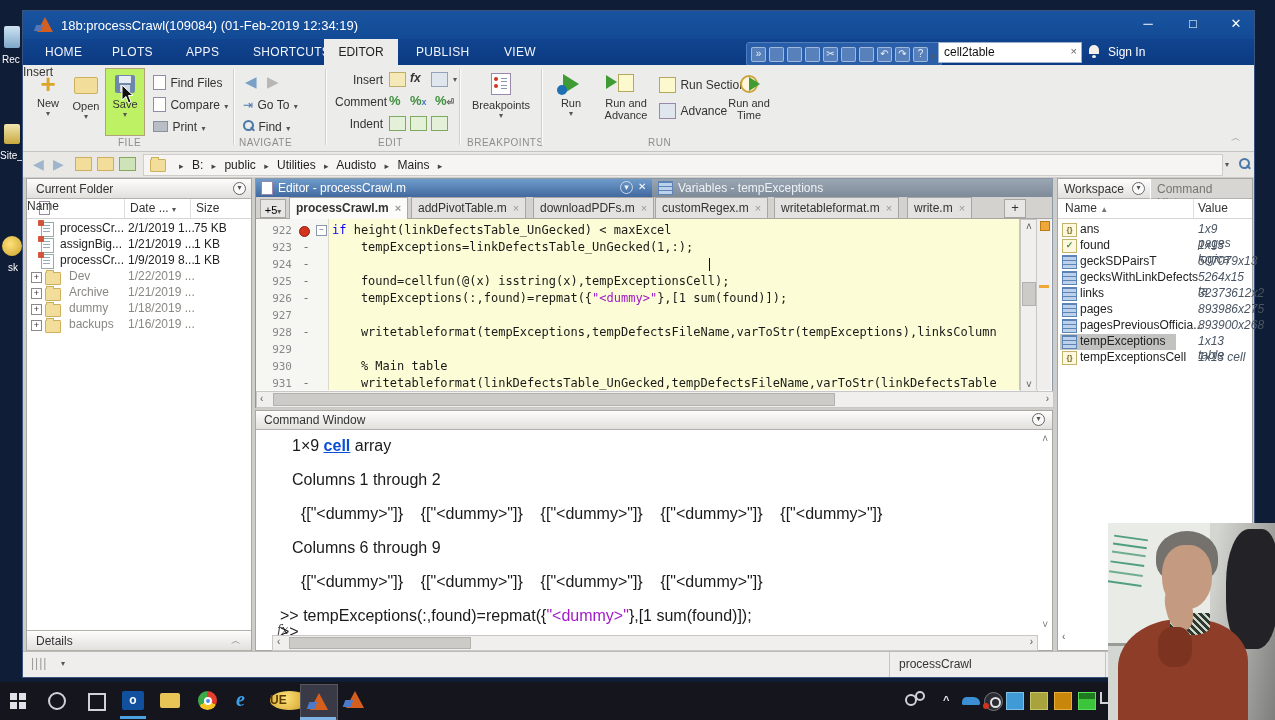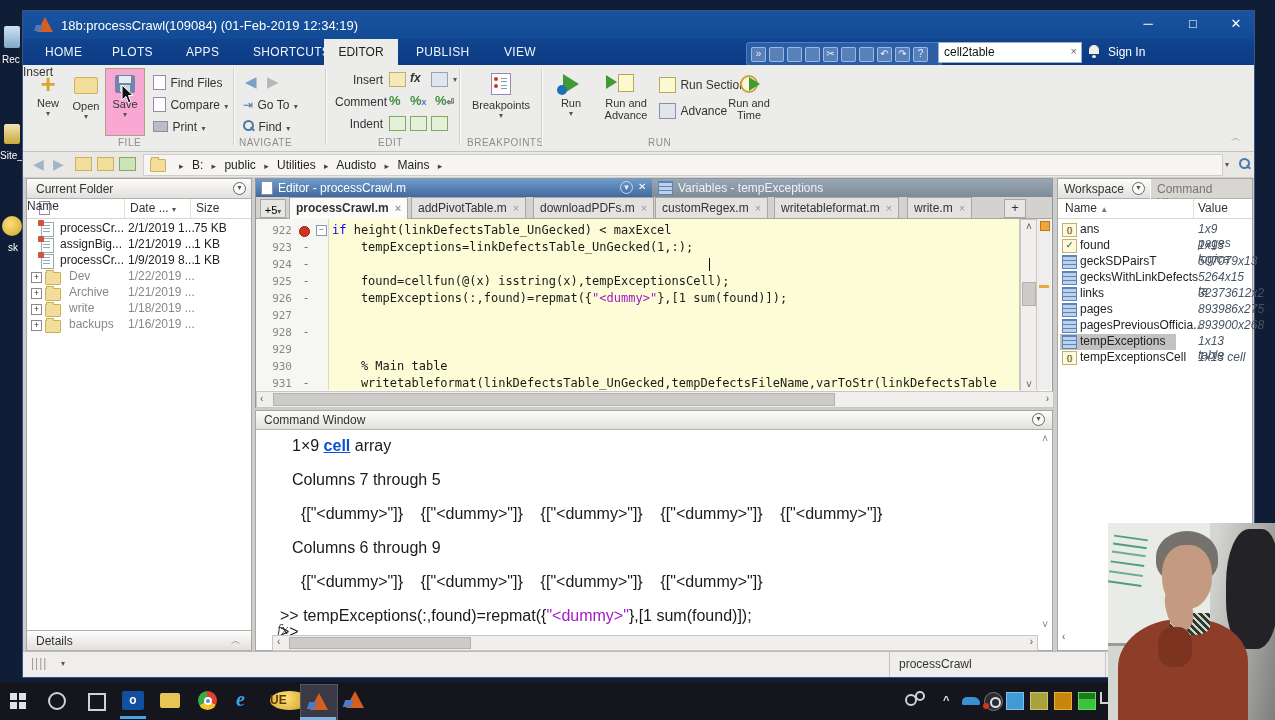--- a/index.html
+++ b/index.html
@@ -53,21 +53,21 @@
 <body>
 
 <div class="abs" style="left:0;top:26px;width:24px;height:46px">
   <div class="abs" style="left:4px;top:0;width:16px;height:22px;background:linear-gradient(#cfe3f2,#7fa8c9);border-radius:2px"></div>
   <div class="abs white t10" style="left:2px;top:28px">Rec</div>
 </div>
 <div class="abs" style="left:0;top:124px;width:24px;height:48px">
   <div class="abs" style="left:4px;top:0;width:16px;height:20px;background:linear-gradient(#f0e6b0,#c9a93f);border-radius:2px"></div>
   <div class="abs white t10" style="left:0;top:26px">Site_</div>
 </div>
-<div class="abs" style="left:0;top:216px;width:24px;height:48px">
+<div class="abs" style="left:0;top:236px;width:24px;height:48px">
   <div class="abs" style="left:2px;top:0;width:20px;height:20px;background:radial-gradient(circle at 40% 40%,#ffe07a,#caa32a);border-radius:50%"></div>
   <div class="abs white t10" style="left:8px;top:26px">sk</div>
 </div>
 
 <div class="abs" style="left:22px;top:10px;width:1231px;height:666px;background:#e9e8e5;border:1px solid #38547e">
 
   <div class="abs" style="left:0;top:0;width:1231px;height:28px;background:linear-gradient(#19539f,#124a95)">
     <div class="abs" style="left:14px;top:6px;width:0;height:0;border-left:8px solid transparent;border-right:8px solid transparent;border-bottom:15px solid #d45f1e"></div>
     <div class="abs" style="left:12px;top:14px;width:7px;height:6px;background:#5577b8;transform:skewX(-20deg)"></div>
     <div class="abs white t13" style="left:38px;top:7px">18b:processCrawl(109084) (01-Feb-2019 12:34:19)</div>
@@ -105,21 +105,21 @@
     <div class="abs" style="left:8px;top:6px;width:34px;height:62px;text-align:center">
       <div style="color:#d9a62a;font-size:26px;font-weight:bold;line-height:26px">+</div>
       <div class="btnlbl">New</div>
       <div class="dd">▾</div>
     </div>
     <div class="abs" style="left:46px;top:6px;width:34px;height:62px;text-align:center">
       <div style="margin:6px auto 6px auto;width:22px;height:15px;background:#f3dd9a;border:1px solid #cdb05e;border-radius:2px"></div>
       <div class="btnlbl">Open</div>
       <div class="dd">▾</div>
     </div>
-    <div class="abs" style="left:82px;top:3px;width:38px;height:66px;text-align:center;border:1px solid #b0a27a;background:#f9a8d4">
+    <div class="abs" style="left:82px;top:3px;width:38px;height:66px;text-align:center;border:1px solid #b0a27a;background:#bef264">
       <div style="margin:6px auto 5px auto;width:20px;height:18px;background:#6f87a8;border-radius:2px;position:relative">
         <div style="position:absolute;left:4px;top:1px;width:12px;height:7px;background:#e8edf3"></div>
         <div style="position:absolute;left:5px;top:10px;width:10px;height:7px;background:#cfd8e4"></div>
       </div>
       <div class="btnlbl">Save</div>
       <div class="dd">▾</div>
     </div>
     <svg class="abs" style="left:98px;top:20px" width="14" height="20" viewBox="0 0 14 20">
         <polygon points="1,0 1,15 5,11.5 7.5,18 10,17 7.5,10.5 12,10.5" fill="#111" stroke="#fff" stroke-width="1"></polygon>
       </svg>
@@ -288,21 +288,21 @@
     </div>
     <div class="crow" style="top:106px;color:#8a8885">
       <span class="plusbox abs" style="left:4px;top:3px">+</span>
       <span class="folderico abs" style="left:18px;top:3px"></span>
       <span class="abs" style="left:42px">Archive</span>
       <span class="abs" style="left:101px">1/21/2019 ...</span>
     </div>
     <div class="crow" style="top:122px;color:#8a8885">
       <span class="plusbox abs" style="left:4px;top:3px">+</span>
       <span class="folderico abs" style="left:18px;top:3px"></span>
-      <span class="abs" style="left:42px">write</span>
+      <span class="abs" style="left:42px">dummy</span>
       <span class="abs" style="left:101px">1/18/2019 ...</span>
     </div>
     <div class="crow" style="top:138px;color:#8a8885">
       <span class="plusbox abs" style="left:4px;top:3px">+</span>
       <span class="folderico abs" style="left:18px;top:3px"></span>
       <span class="abs" style="left:42px">backups</span>
       <span class="abs" style="left:101px">1/16/2019 ...</span>
     </div>
 
     <div class="abs phead" style="left:0;top:451px;width:100%;height:19px;border-top:1px solid #b3b1ae">
@@ -377,20 +377,21 @@
         <span class="gnum">926</span>
           <span class="gmark">-</span>
         <span class="ctext"><span>    tempExceptions(:,found)=repmat({</span><span class="str">"&lt;dummy&gt;"</span><span>},[1 sum(found)]);</span></span>
       </div>
       <div class="codeline" style="top:88px">
         <span class="gnum">927</span>
       </div>
       <div class="codeline" style="top:105px">
         <span class="gnum">928</span>
           <span class="gmark">-</span>
+        <span class="ctext">    writetableformat(tempExceptions,tempDefectsFileName,varToStr(tempExceptions),linksColumn</span>
       </div>
       <div class="codeline" style="top:122px">
         <span class="gnum">929</span>
       </div>
       <div class="codeline" style="top:139px">
         <span class="gnum">930</span>
         <span class="ctext cmt">    % Main table</span>
       </div>
       <div class="codeline" style="top:156px">
         <span class="gnum">931</span>
@@ -415,21 +416,21 @@
       <span class="abs scrollarrow" style="right:4px;top:1px">›</span>
     </div>
   </div>
 
   <div class="abs" style="left:232px;top:399px;width:796px;height:239px;background:#fff;border:1px solid #a9a7a4">
     <div class="abs phead" style="left:0;top:0;width:100%;height:18px">
       <span class="abs t12" style="left:8px;top:2px">Command Window</span>
       <span class="gearcirc abs" style="left:776px;top:2px">▾</span>
     </div>
     <div class="abs mono" style="left:36px;top:26px"><span>1×9 </span><span style="color:#0b4fd7;text-decoration:underline;font-weight:bold">cell</span><span> array</span></div>
-    <div class="abs mono" style="left:36px;top:60px">Columns 7 through 5</div>
+    <div class="abs mono" style="left:36px;top:60px">Columns 1 through 2</div>
     <div class="abs mono" style="left:36px;top:94px">  {["&lt;dummy&gt;"]}    {["&lt;dummy&gt;"]}    {["&lt;dummy&gt;"]}    {["&lt;dummy&gt;"]}    {["&lt;dummy&gt;"]}</div>
     <div class="abs mono" style="left:36px;top:128px">Columns 6 through 9</div>
     <div class="abs mono" style="left:36px;top:162px">  {["&lt;dummy&gt;"]}    {["&lt;dummy&gt;"]}    {["&lt;dummy&gt;"]}    {["&lt;dummy&gt;"]}</div>
     <div class="abs mono" style="left:24px;top:196px"><span>&gt;&gt; tempExceptions(:,found)=repmat({</span><span class="str">"&lt;dummy&gt;"</span><span>},[1 sum(found)]);</span></div>
     <div class="abs" style="left:21px;top:212px;font-family:'DejaVu Serif',serif;font-style:italic;font-size:12px;color:#444">ƒx</div>
     <div class="abs mono" style="left:24px;top:212px">&gt;&gt;</div>
 
     <div class="abs" style="right:4px;top:22px;color:#777;font-size:10px">˄</div>
     <div class="abs" style="right:4px;top:208px;color:#777;font-size:10px">˅</div>
     <div class="abs sb" style="left:16px;top:224px;width:764px;height:14px">

